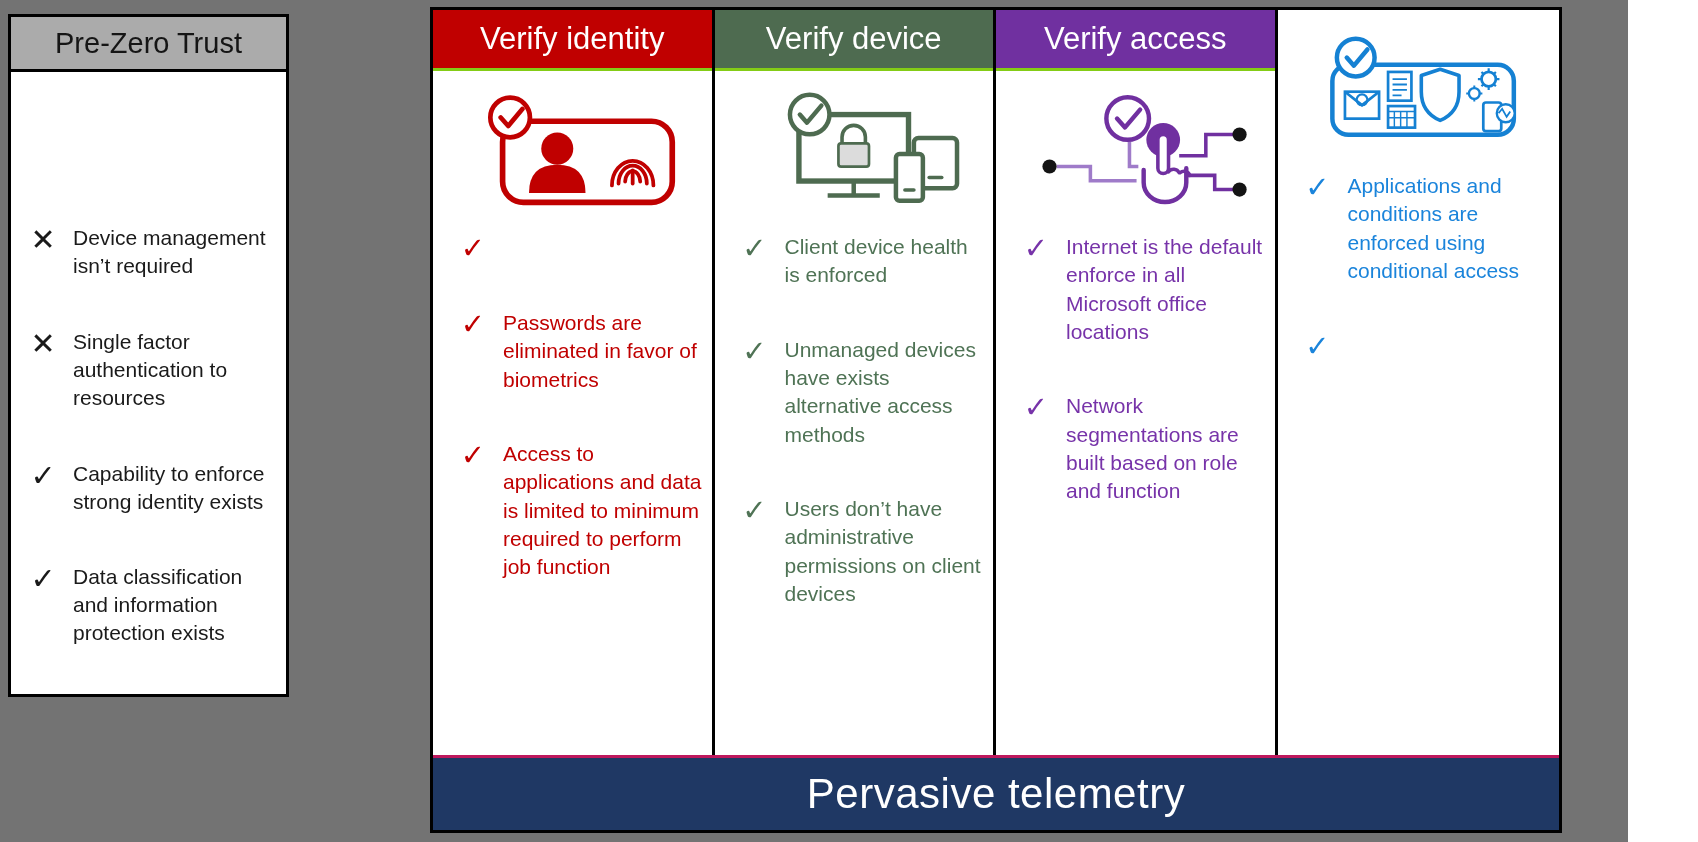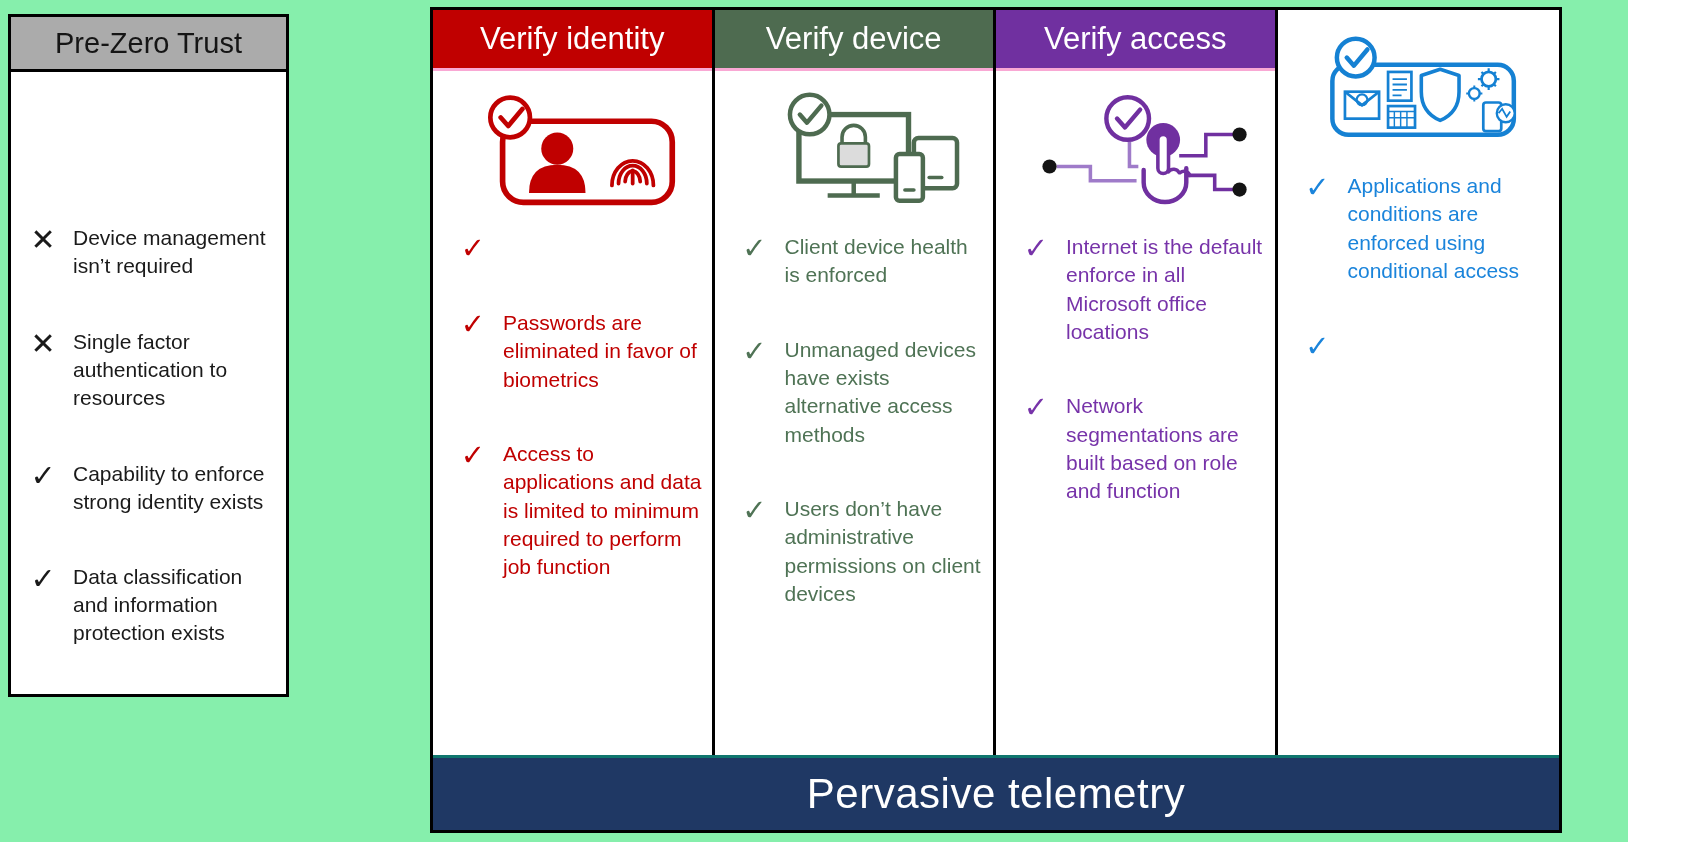--- a/index.html
+++ b/index.html
@@ -1,17 +1,17 @@
 <!DOCTYPE html>
 <html><head>
 <meta charset="utf-8">
 <style>
   html,body{margin:0;padding:0;background:#fff;}
   .canvas{
-    position:relative;width:1628px;height:842px;background:#86efac;
+    position:relative;width:1628px;height:842px;background:#737373;
     font-family:"Liberation Sans", sans-serif;color:#1a1a1a;overflow:hidden;
   }
   
   .pre-box{
     position:absolute;left:8px;top:14px;width:281px;height:683px;
     border:3px solid #000;box-sizing:border-box;background:#fff;
   }
   .pre-header{
     height:52px;border-bottom:3px solid #000;display:flex;align-items:center;
     justify-content:center;font-size:29px;color:#151515;
@@ -28,33 +28,33 @@
   .item-text{flex:1;}
   
   .zt-table{
     position:absolute;left:430px;top:7px;width:1132px;
     border:3px solid #000;box-sizing:border-box;background:#fff;
   }
   .zt-cols{display:grid;grid-template-columns:repeat(4,1fr);}
   .zt-col{border-right:3px solid #000;}
   .zt-col:last-child{border-right:none;}
   .zt-col-header{
-    height:58px;border-bottom:3px solid #f9a8d4;background:var(--c);
+    height:58px;border-bottom:3px solid #84cc16;background:var(--c);
     color:#fff;font-size:31px;display:flex;align-items:center;justify-content:center;
   }
   .zt-col-body{height:684px;box-sizing:border-box;padding:8px 10px 0 22px;}
   .zt-icon{height:142px;display:flex;align-items:center;justify-content:center;}
   .col-items{
     display:flex;flex-direction:column;gap:46px;padding-top:12px;
     color:var(--t);font-size:21px;line-height:1.35;
   }
   .col-items .mark{font-size:29px;}
   
   .zt-footer{
-    height:72px;border-top:3px solid #0f766e;color:#fff;font-size:42px;
+    height:72px;border-top:3px solid #be185d;color:#fff;font-size:42px;
     display:flex;align-items:center;justify-content:center;letter-spacing:.5px;
   }
 </style>
 </head>
 <body>
 
 <div class="canvas">
 
   <section class="pre-box">
     <header class="pre-header" style="background: rgb(171, 171, 171);">Pre-Zero Trust</header>

